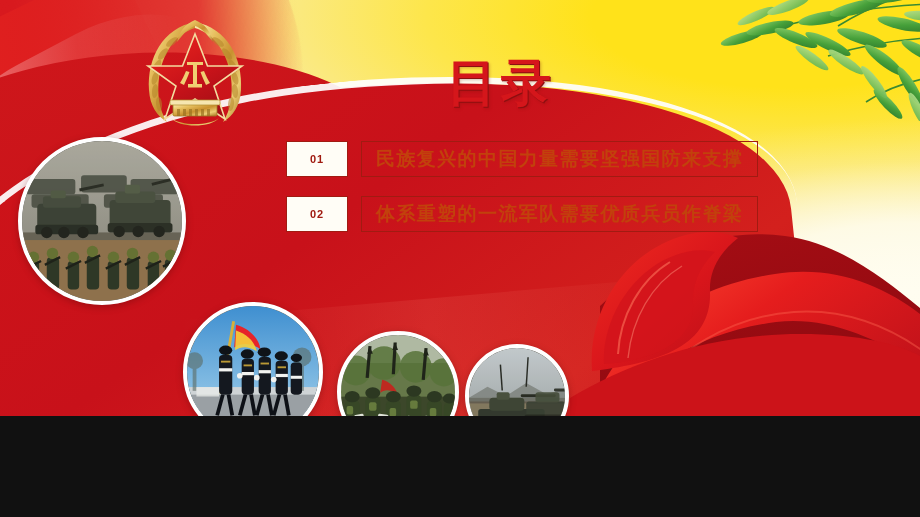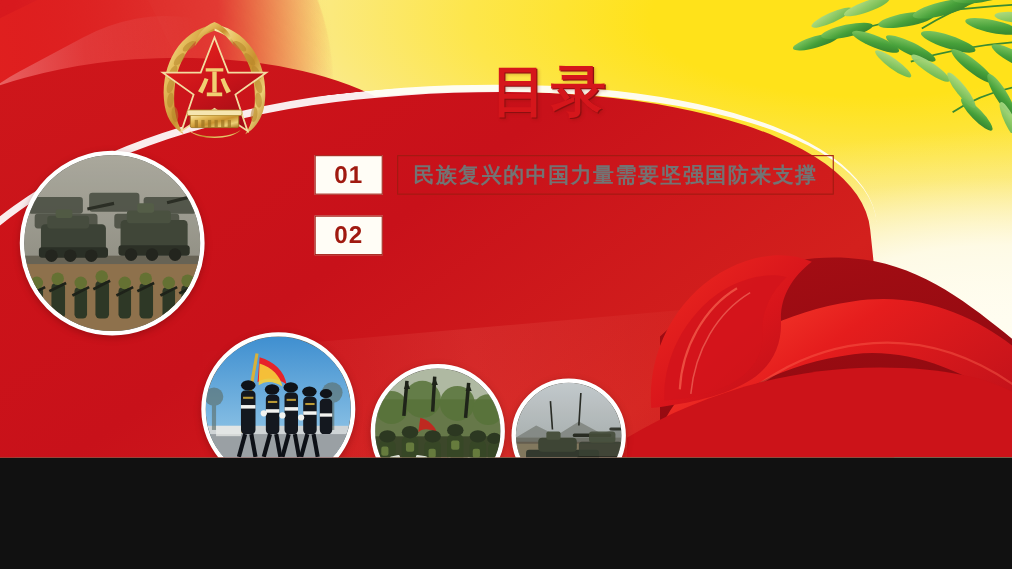--- a/index.html
+++ b/index.html
@@ -128,31 +128,31 @@
     display:flex;align-items:stretch;
     margin-bottom:19px;
     height:36px;
   }
   .toc-num{
     width:62px;flex:0 0 62px;
     border:1.6px solid #a11b12;
     background:#fffdf6;
     display:flex;align-items:center;justify-content:center;
     color:#a01a10;
-    font-size:22px;font-weight:bold;
+    font-size:11px;font-weight:bold;
     letter-spacing:1px;
   }
   .toc-text{
     flex:1 1 auto;
     margin-left:13px;
     border:1.6px solid #a11b12;
     background:transparent;
     display:flex;align-items:center;
     padding:0 14px;
-    color:#737373;
+    color:#c2410c;
     font-size:19px;font-weight:bold;
     letter-spacing:1.4px;
     white-space:nowrap;
     font-family:"DejaVu Sans","Liberation Sans",sans-serif;
     text-align:right;
   }
 </style>
 </head>
 <body>
 
@@ -591,18 +591,19 @@
 
   <div class="toc">
 
     <div class="toc-row">
       <div class="toc-num">01</div>
       <div class="toc-text">民族复兴的中国力量需要坚强国防来支撑</div>
     </div>
 
     <div class="toc-row">
       <div class="toc-num">02</div>
+      <div class="toc-text">体系重塑的一流军队需要优质兵员作脊梁</div>
     </div>
 
 
   </div>
 
 </div>
 
 </body></html>

